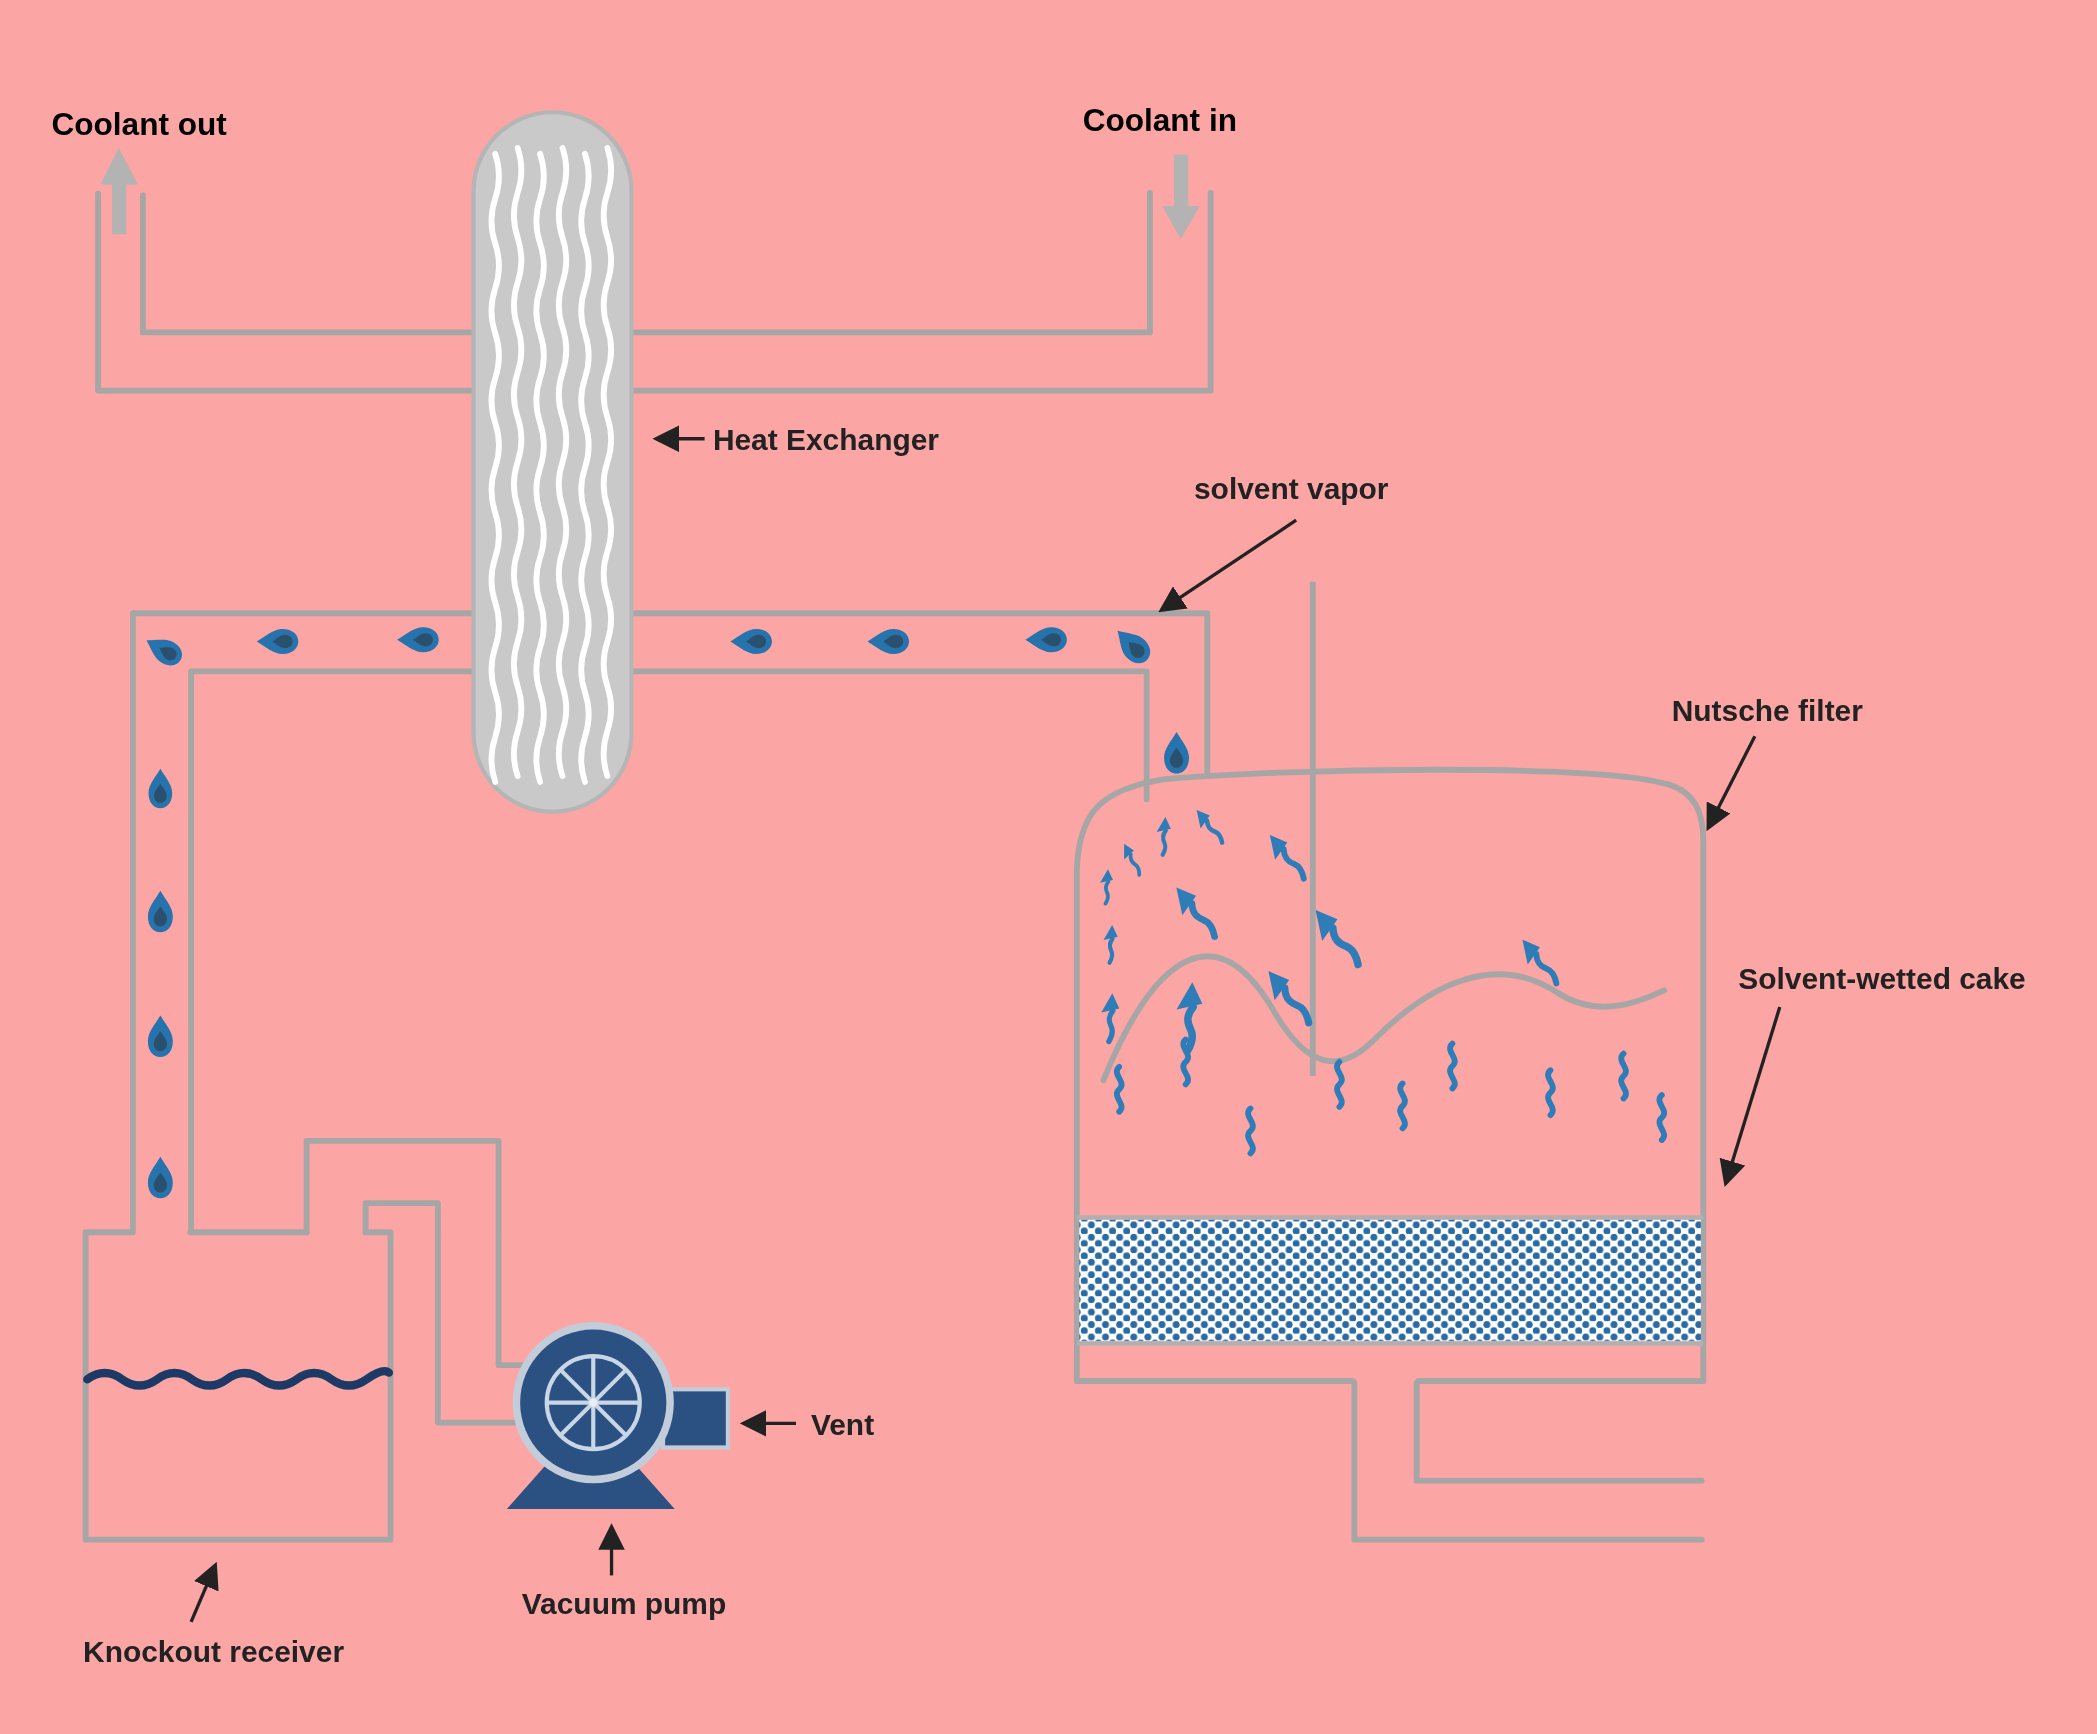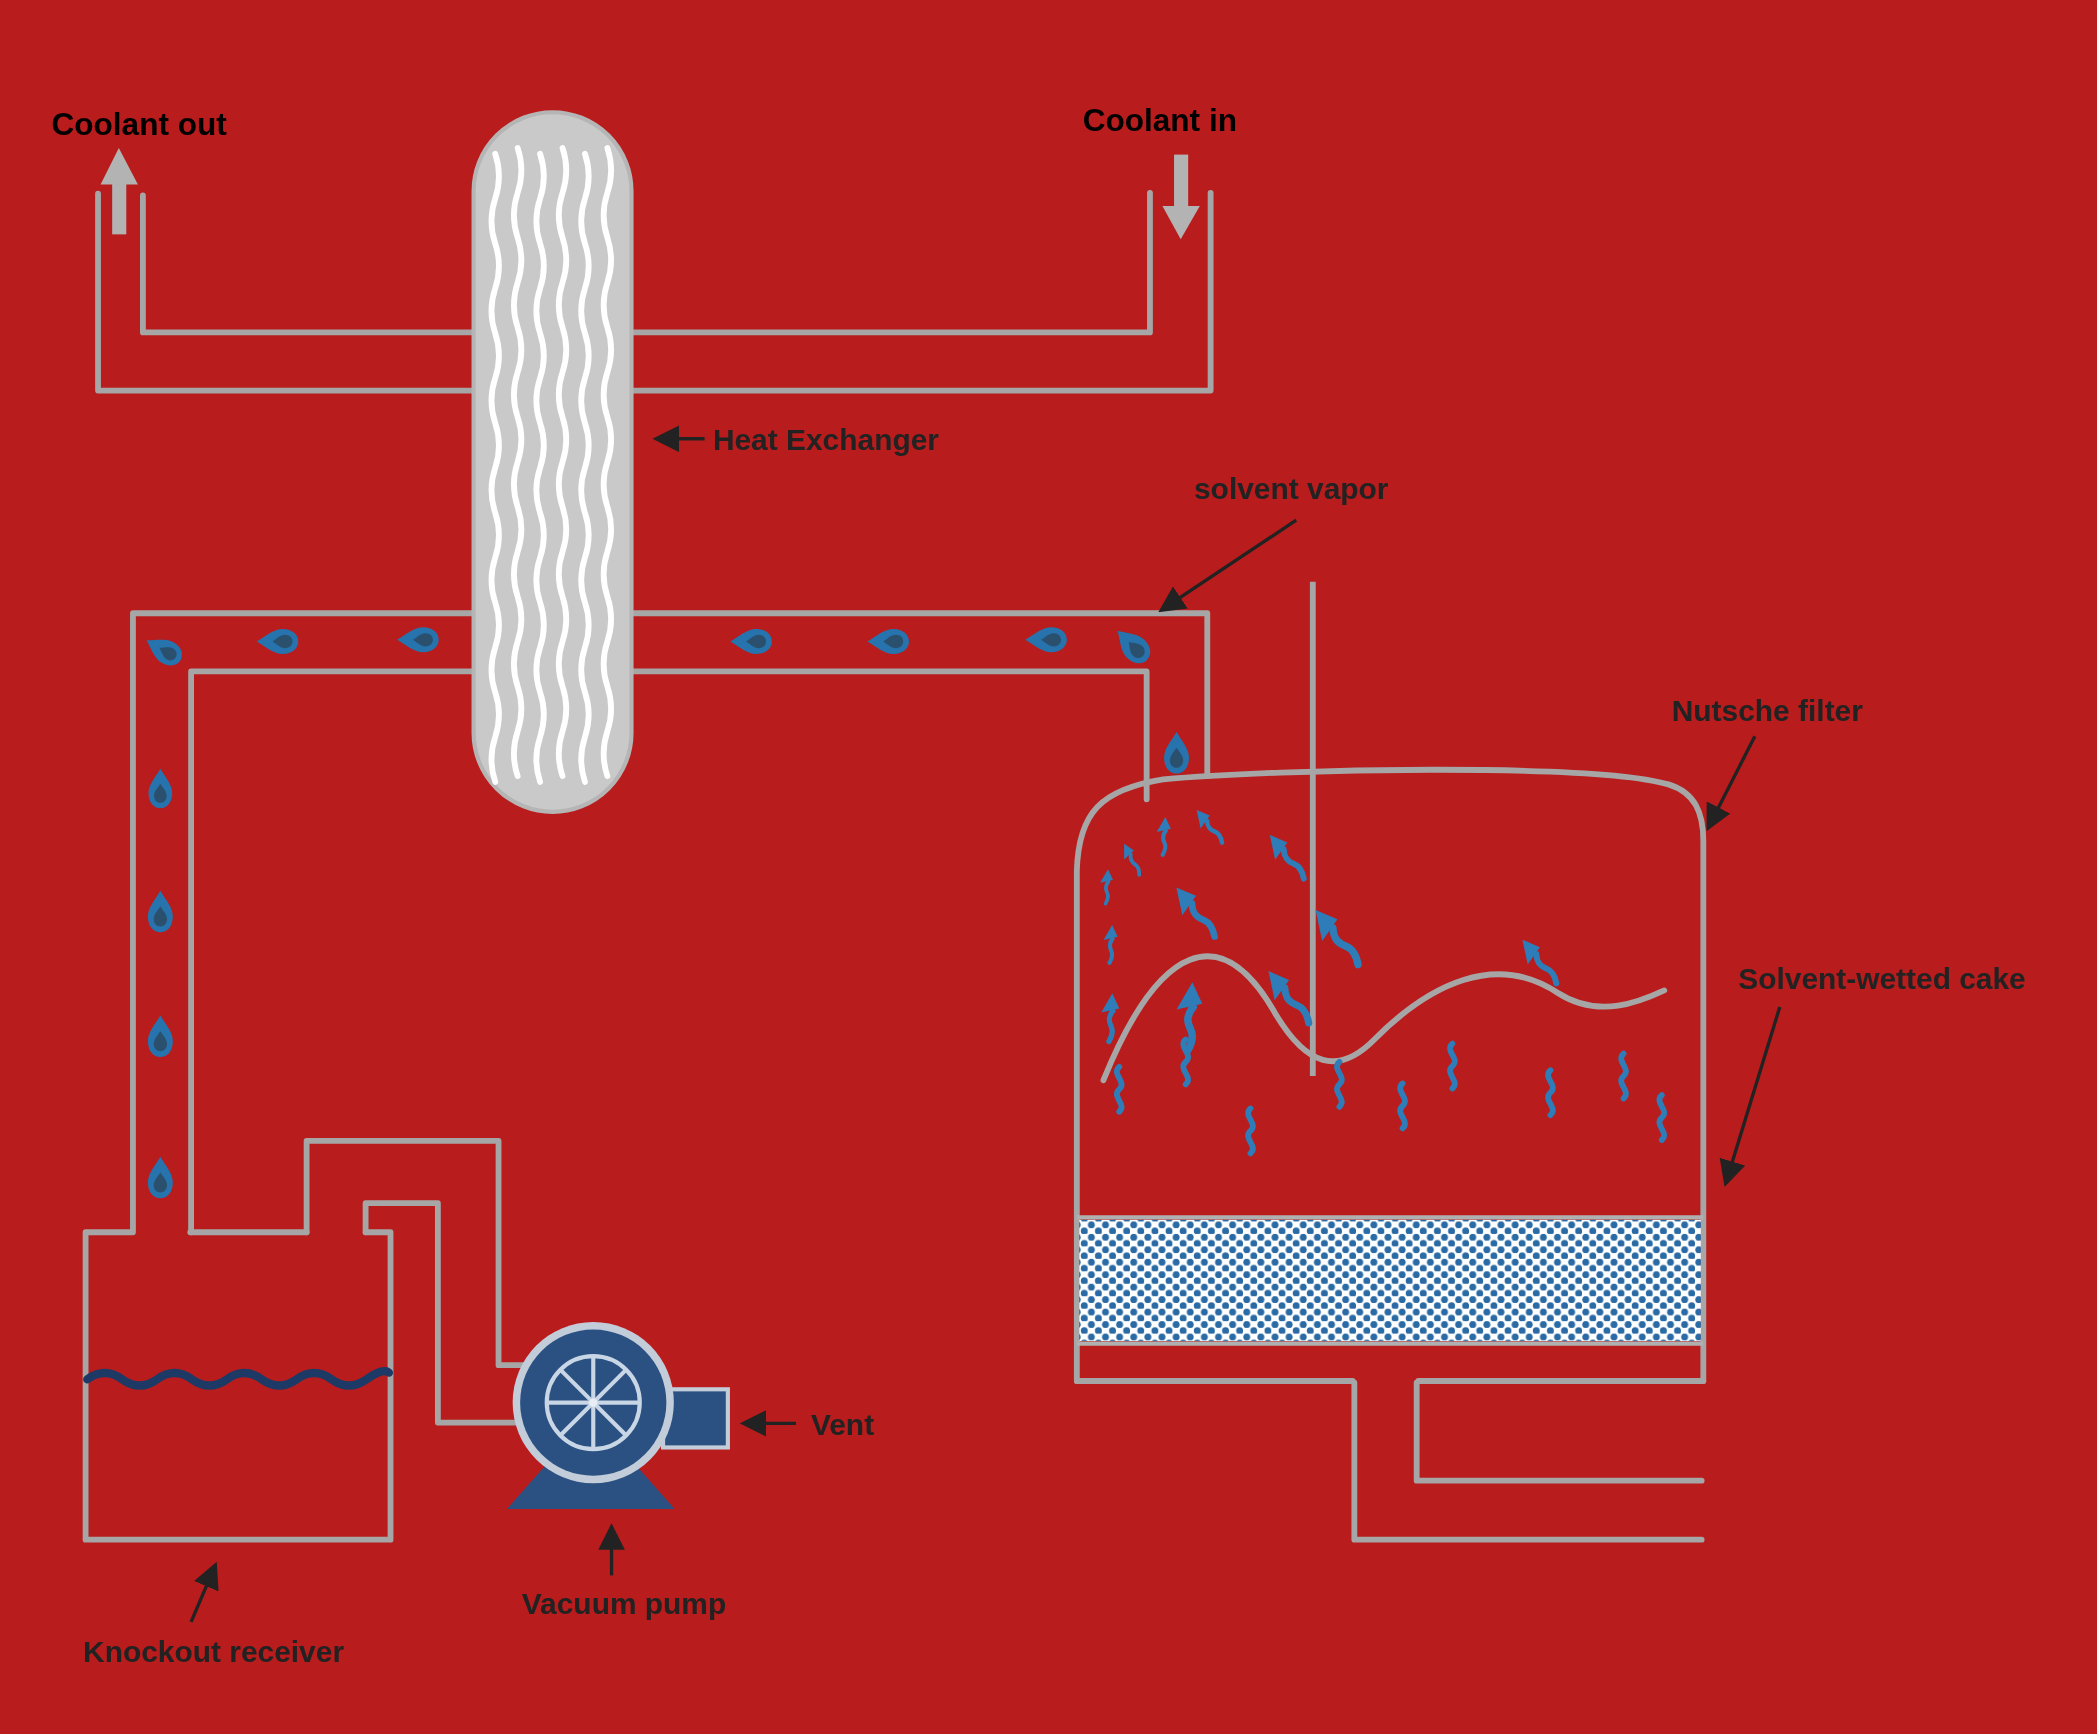--- a/index.html
+++ b/index.html
@@ -11,21 +11,21 @@
     --vapor-blue:#2e7cb8;
     --droplet-blue:#2673ae;
     --droplet-shadow:#2b4a63;
     --cake-dot:#2a6aa5;
     --liquid-navy:#1d3a66;
     --pump-navy:#2b5183;
     --pump-rim:#c3cdda;
     --label-black:#222222;
   }
   html,body{margin:0;padding:0;background:#ffffff;}
-  .stage{width:2098px;height:1735px;position:relative;background:#b91c1c;overflow:hidden;}
+  .stage{width:2098px;height:1735px;position:relative;background:#fca5a5;overflow:hidden;}
   svg{display:block;}
   text{font-family:"Liberation Sans","DejaVu Sans",sans-serif;fill:var(--label-black);}
   .lbl{font-size:36px;font-weight:600;}
   .lbl-bold{font-size:38px;font-weight:700;fill:#000;}
   .pipe{stroke:var(--pipe-gray);stroke-width:7;fill:none;stroke-linejoin:round;stroke-linecap:round;}
   .thin-arrow{stroke:#222;stroke-width:4;fill:none;}
 </style>
 </head>
 <body>
 

